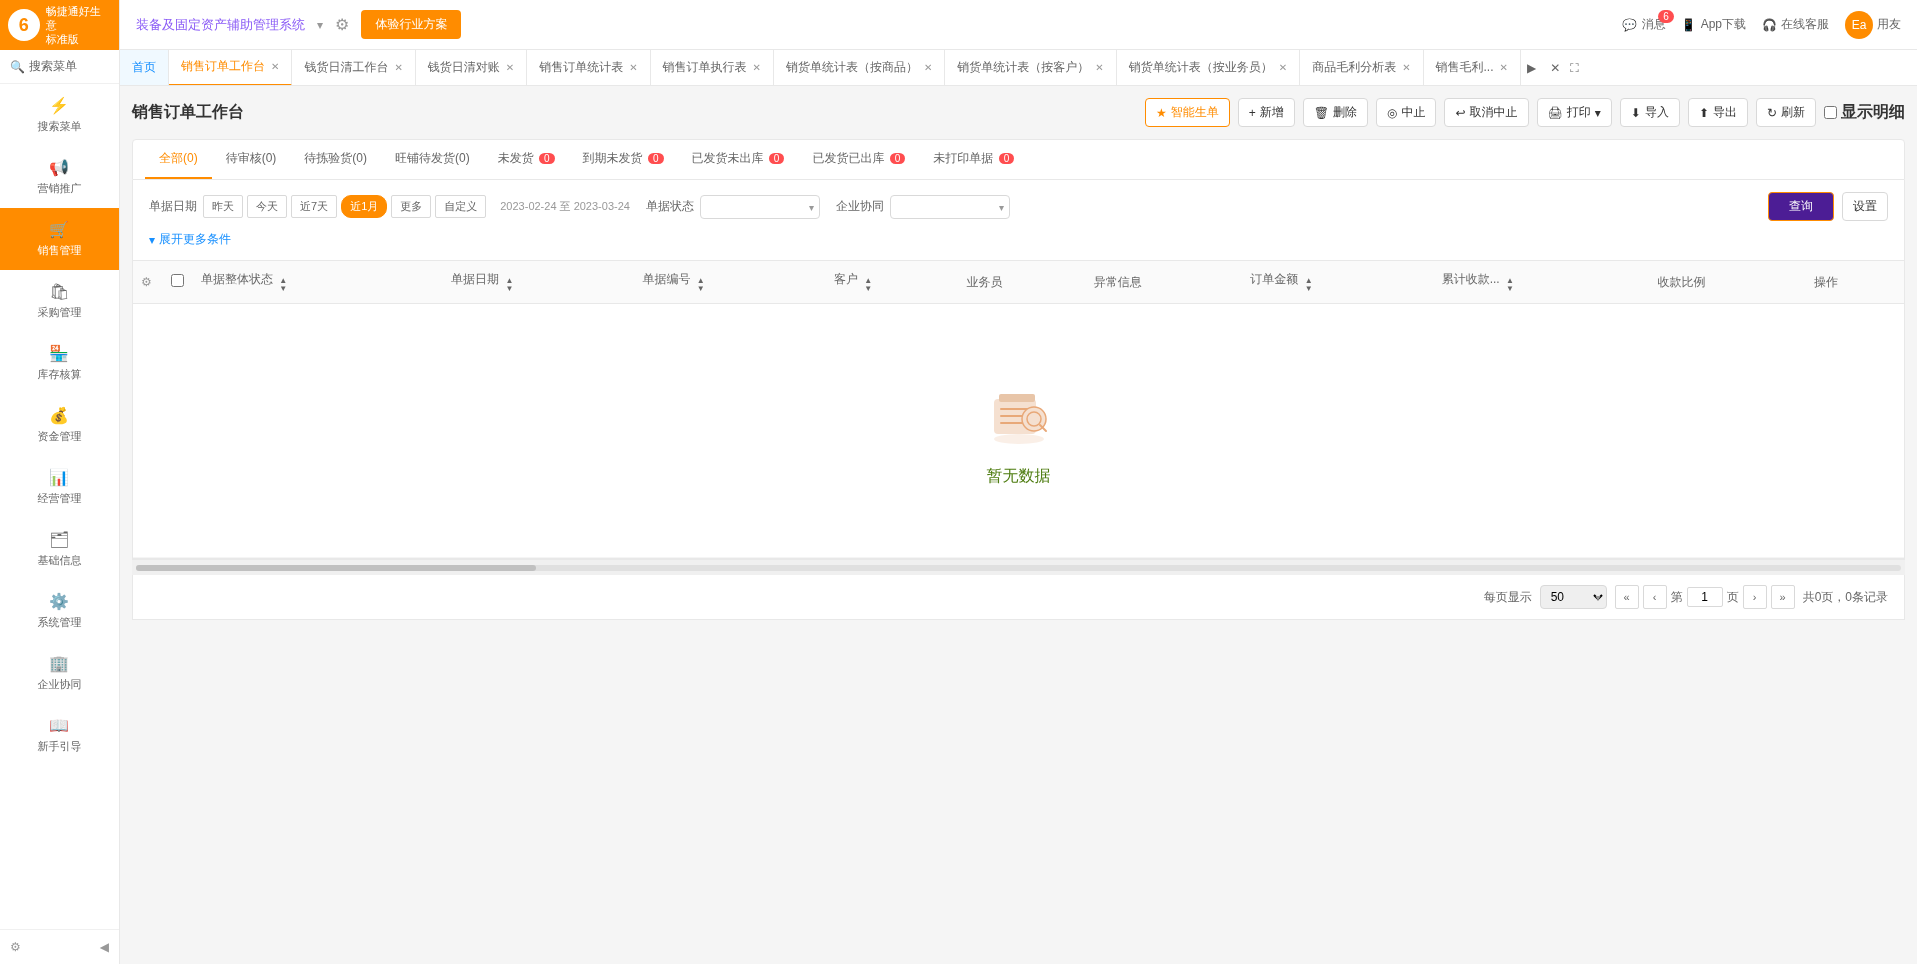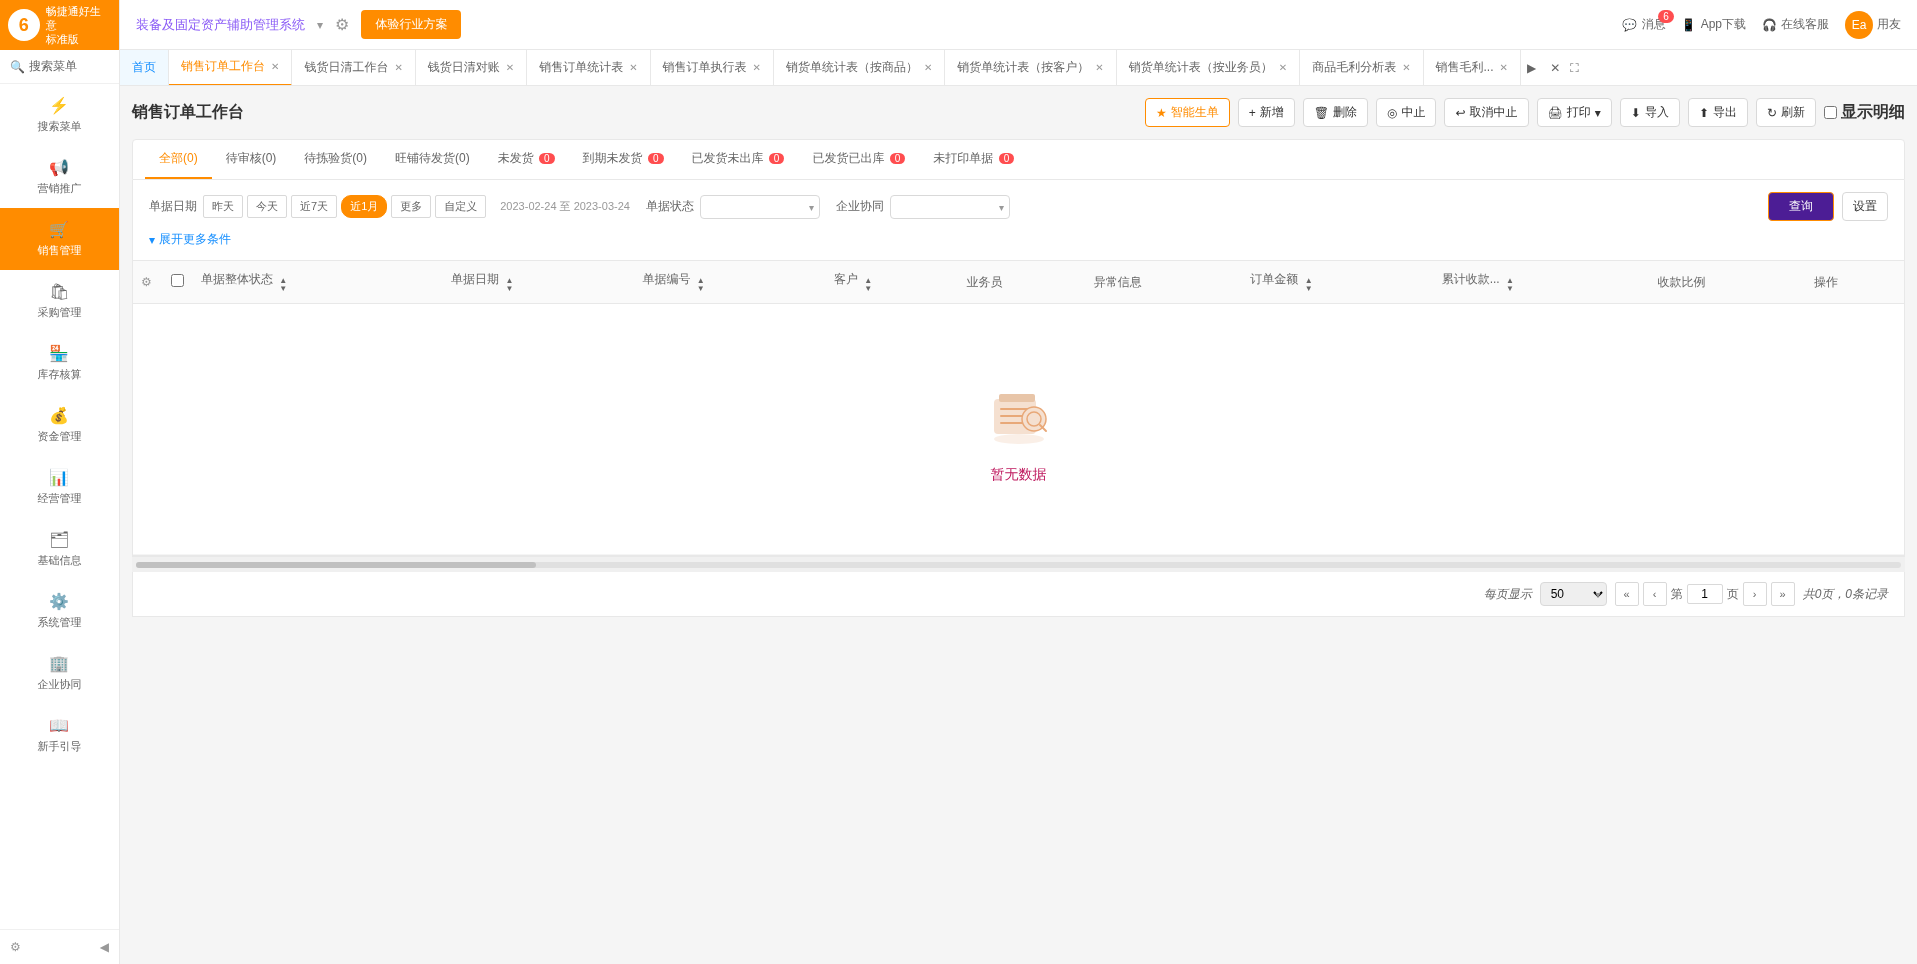--- a/index.html
+++ b/index.html
@@ -80,29 +80,29 @@
     thead tr { background: #fafafa; }
     th { padding: 10px 8px; text-align: left; color: #666; border-bottom: 1px solid #e8e8e8; white-space: nowrap; font-weight: normal; }
     th .sort-icons { display: inline-flex; flex-direction: column; margin-left: 3px; font-size: 8px; line-height: 1; }
     td { padding: 10px 8px; border-bottom: 1px solid #f5f5f5; color: #333; }
     .th-check { width: 30px; }
     .th-gear { width: 30px; color: #999; }
 
     
     .empty-state { display: flex; flex-direction: column; align-items: center; justify-content: center; padding: 60px 0; }
     .empty-icon { width: 80px; height: 80px; margin-bottom: 12px; }
-    .empty-text { color: #be185d; font-size: 14px; text-align: right; }
+    .empty-text { color: #4d7c0f; font-size: 16px; text-align: right; }
 
     
     .pagination { background: #fff; border: 1px solid #e8e8e8; border-top: none; padding: 10px 16px; display: flex; align-items: center; justify-content: flex-end; gap: 8px; }
     .page-size-select { border: 1px solid #d9d9d9; border-radius: 4px; padding: 3px 18px 3px 6px; font-size: 12px; }
     .page-nav { display: flex; align-items: center; gap: 4px; }
     .page-btn { width: 24px; height: 24px; display: flex; align-items: center; justify-content: center; border: 1px solid #d9d9d9; border-radius: 2px; cursor: pointer; font-size: 11px; color: #666; }
     .page-input { width: 36px; text-align: center; border: 1px solid #d9d9d9; border-radius: 2px; padding: 2px; font-size: 12px; }
-    .pagination-info { font-size: 12px; color: #666; font-style: italic; }
+    .pagination-info { font-size: 12px; color: #666; }
     .scrollbar-area { height: 16px; background: #f0f0f0; border-top: 1px solid #e8e8e8; display: flex; align-items: center; padding: 0 4px; }
     .scrollbar-track { flex: 1; height: 6px; background: #e0e0e0; border-radius: 3px; position: relative; }
     .scrollbar-thumb { width: 400px; height: 6px; background: #c0c0c0; border-radius: 3px; position: absolute; left: 0; }
   </style>
 </head>
 <body>
 
 <div class="sidebar">
   <div class="sidebar-logo">
     <div class="logo-icon">6</div>

